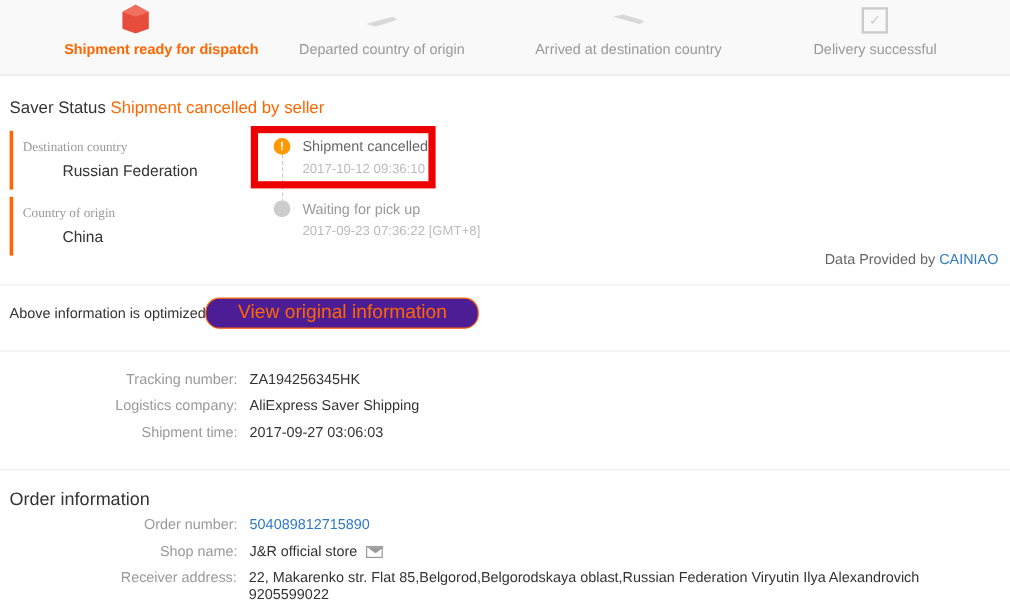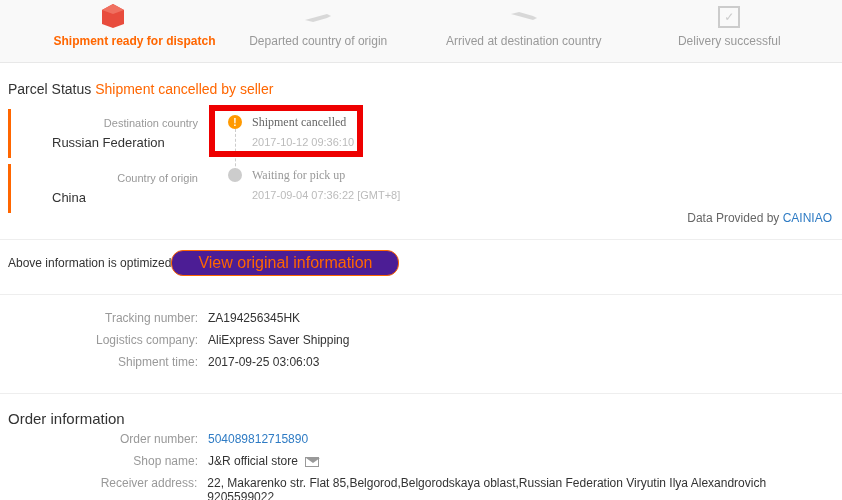--- a/index.html
+++ b/index.html
@@ -49,24 +49,25 @@
     border-bottom: 1px solid #eee;
     position: relative;
   }
   .countries { width: 200px; }
   .country-block {
     border-left: 3px solid #f60;
     padding: 8px 10px 8px 8px;
     margin-bottom: 6px;
   }
   .country-label {
-    text-align: right;
+    text-align: left;
     color: #999;
     font-size: 11px;
     margin-bottom: 6px;
+    font-family: Liberation Serif, serif;
   }
   .country-value { font-size: 13px; color: #333; margin-left: 33px; }
   .timeline {
     margin-left: 20px;
     padding-top: 6px;
     position: relative;
   }
   .timeline-line {
     position: absolute;
     left: 7px;
@@ -85,21 +86,21 @@
     left: 0; top: 0;
     width: 14px; height: 14px;
     border-radius: 50%;
     background: #ccc;
   }
   .tl-item.active .tl-dot {
     background: #f90;
     display: flex; align-items: center; justify-content: center;
     color: #fff; font-size: 10px; font-weight: bold;
   }
-  .tl-title { color: #999; font-size: 12px; font-family: Liberation Serif, serif; }
+  .tl-title { color: #999; font-size: 12px; }
   .tl-item.active .tl-title { color: #666; }
   .tl-date { color: #bbb; font-size: 11px; margin-top: 6px; }
   .highlight-box {
     position: absolute;
     border: 6px solid #e00;
     width: 154px;
     height: 52px;
     left: 209px;
     top: -4px;
     pointer-events: none;
@@ -202,21 +203,21 @@
   </div>
   <div class="step">
     <div class="step-icon">
       <span class="check-box">✓</span>
     </div>
     <div>Delivery successful</div>
   </div>
 </div>
 
 <div class="parcel-status-row">
-  <span>Parcel Status</span>
+  <span>Saver Status</span>
   <span class="status">Shipment cancelled by seller</span>
 </div>
 
 <div class="main">
   <div class="countries">
     <div class="country-block">
       <div class="country-label">Destination country</div>
       <div class="country-value">Russian Federation</div>
     </div>
     <div class="country-block">
@@ -228,21 +229,21 @@
   <div class="timeline">
     <div class="timeline-line"></div>
     <div class="tl-item active">
       <div class="tl-dot">!</div>
       <div class="tl-title">Shipment cancelled</div>
       <div class="tl-date">2017-10-12 09:36:10</div>
     </div>
     <div class="tl-item">
       <div class="tl-dot"></div>
       <div class="tl-title">Waiting for pick up</div>
-      <div class="tl-date">2017-09-04 07:36:22 [GMT+8]</div>
+      <div class="tl-date">2017-09-23 07:36:22 [GMT+8]</div>
     </div>
   </div>
 
   <div class="highlight-box"></div>
 
   <div class="provided" style="position:absolute; right:0; bottom:4px;">
     <span>Data Provided by </span><a href="#">CAINIAO</a>
   </div>
 </div>
 
@@ -255,21 +256,21 @@
   <div class="detail-row">
     <div class="detail-label">Tracking number:</div>
     <div class="detail-value">ZA194256345HK</div>
   </div>
   <div class="detail-row">
     <div class="detail-label">Logistics company:</div>
     <div class="detail-value">AliExpress Saver Shipping</div>
   </div>
   <div class="detail-row">
     <div class="detail-label">Shipment time:</div>
-    <div class="detail-value">2017-09-25 03:06:03</div>
+    <div class="detail-value">2017-09-27 03:06:03</div>
   </div>
 </div>
 
 <div class="order-info">
   <h2 class="order-heading">Order information</h2>
 
   <div class="order-row">
     <div class="order-label">Order number:</div>
     <div class="order-value"><a href="#" class="order-number-link">504089812715890</a></div>
   </div>

